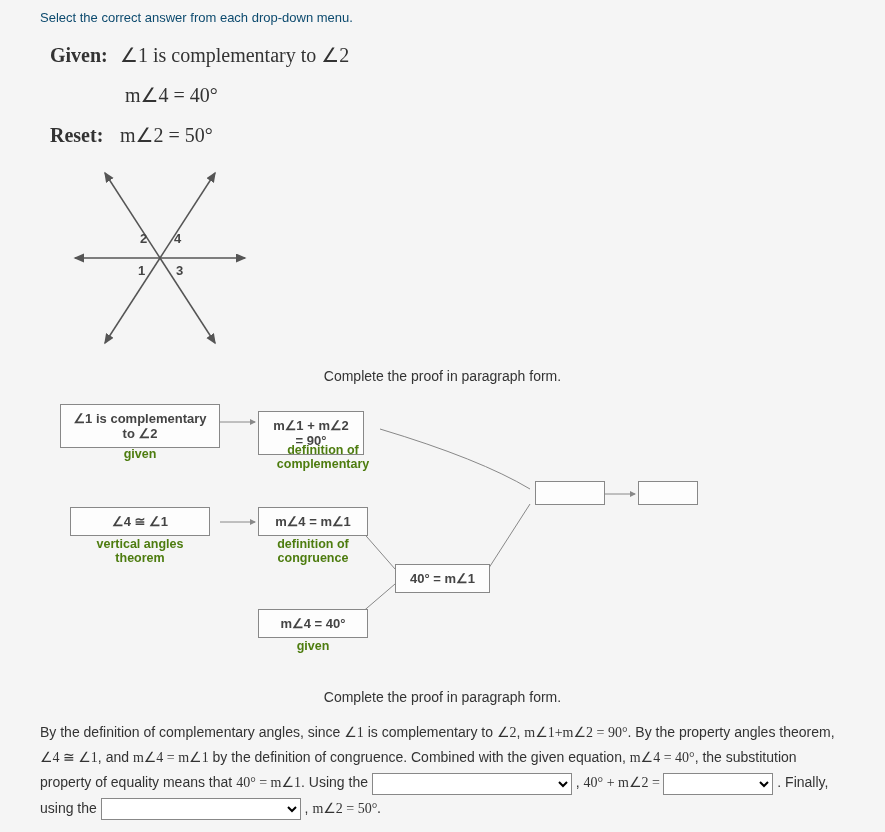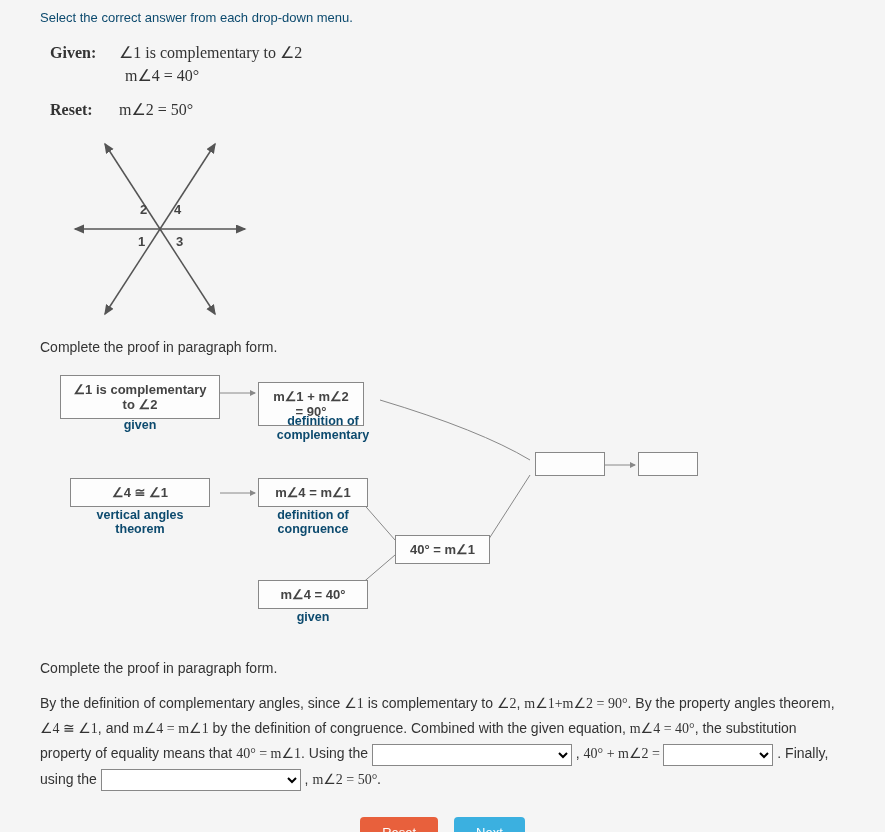--- a/index.html
+++ b/index.html
@@ -7,43 +7,43 @@
       font-family: Arial, sans-serif;
       background: #f5f5f5;
       padding: 10px 40px 20px 40px;
       color: #555;
       font-size: 14px;
       width: 885px;
     }
     .instruction { color: #0c4a6e; font-size: 13px; margin-bottom: 18px; }
     .given-block { margin: 0 0 15px 10px; }
     .label-col { display: inline-block; width: 65px; font-weight: bold; color: #333; }
-    .math-line { font-family: 'Times New Roman', serif; font-size: 16px; color: #333; margin: 4px 0; }
+    .math-line { font-family: 'Times New Roman', serif; font-size: 20px; color: #333; margin: 16px 0; }
     .indent { margin-left: 75px; }
     .angle-sym { font-family: 'Times New Roman', serif; }
     .diagram-area { margin: 15px 0 15px 20px; width: 200px; height: 190px; position: relative; }
-    .proof-instr { color: #333; margin: 10px 0 15px 0; font-size: 14px; }
+    .proof-instr { color: #333; margin: 10px 0 15px 0; font-size: 14px; text-align: center; }
     .flowchart { position: relative; height: 280px; margin-bottom: 10px; }
     .fc-box {
       position: absolute;
       border: 1px solid #888;
       background: #fdfdfd;
       padding: 6px 10px;
       text-align: center;
       font-family: Arial, sans-serif;
       font-size: 13px;
       color: #444;
       font-weight: bold;
     }
     .fc-reason {
       position: absolute;
       text-align: center;
       font-size: 12.5px;
       font-weight: bold;
-      color: #0c4a6e;
+      color: #4d7c0f;
     }
     .paragraph-proof {
       line-height: 1.8;
       font-size: 14px;
       color: #333;
     }
     .paragraph-proof .math { font-family: 'Times New Roman', serif; }
     select.dropdown {
       border: 1px solid #888;
       background: #fff;

